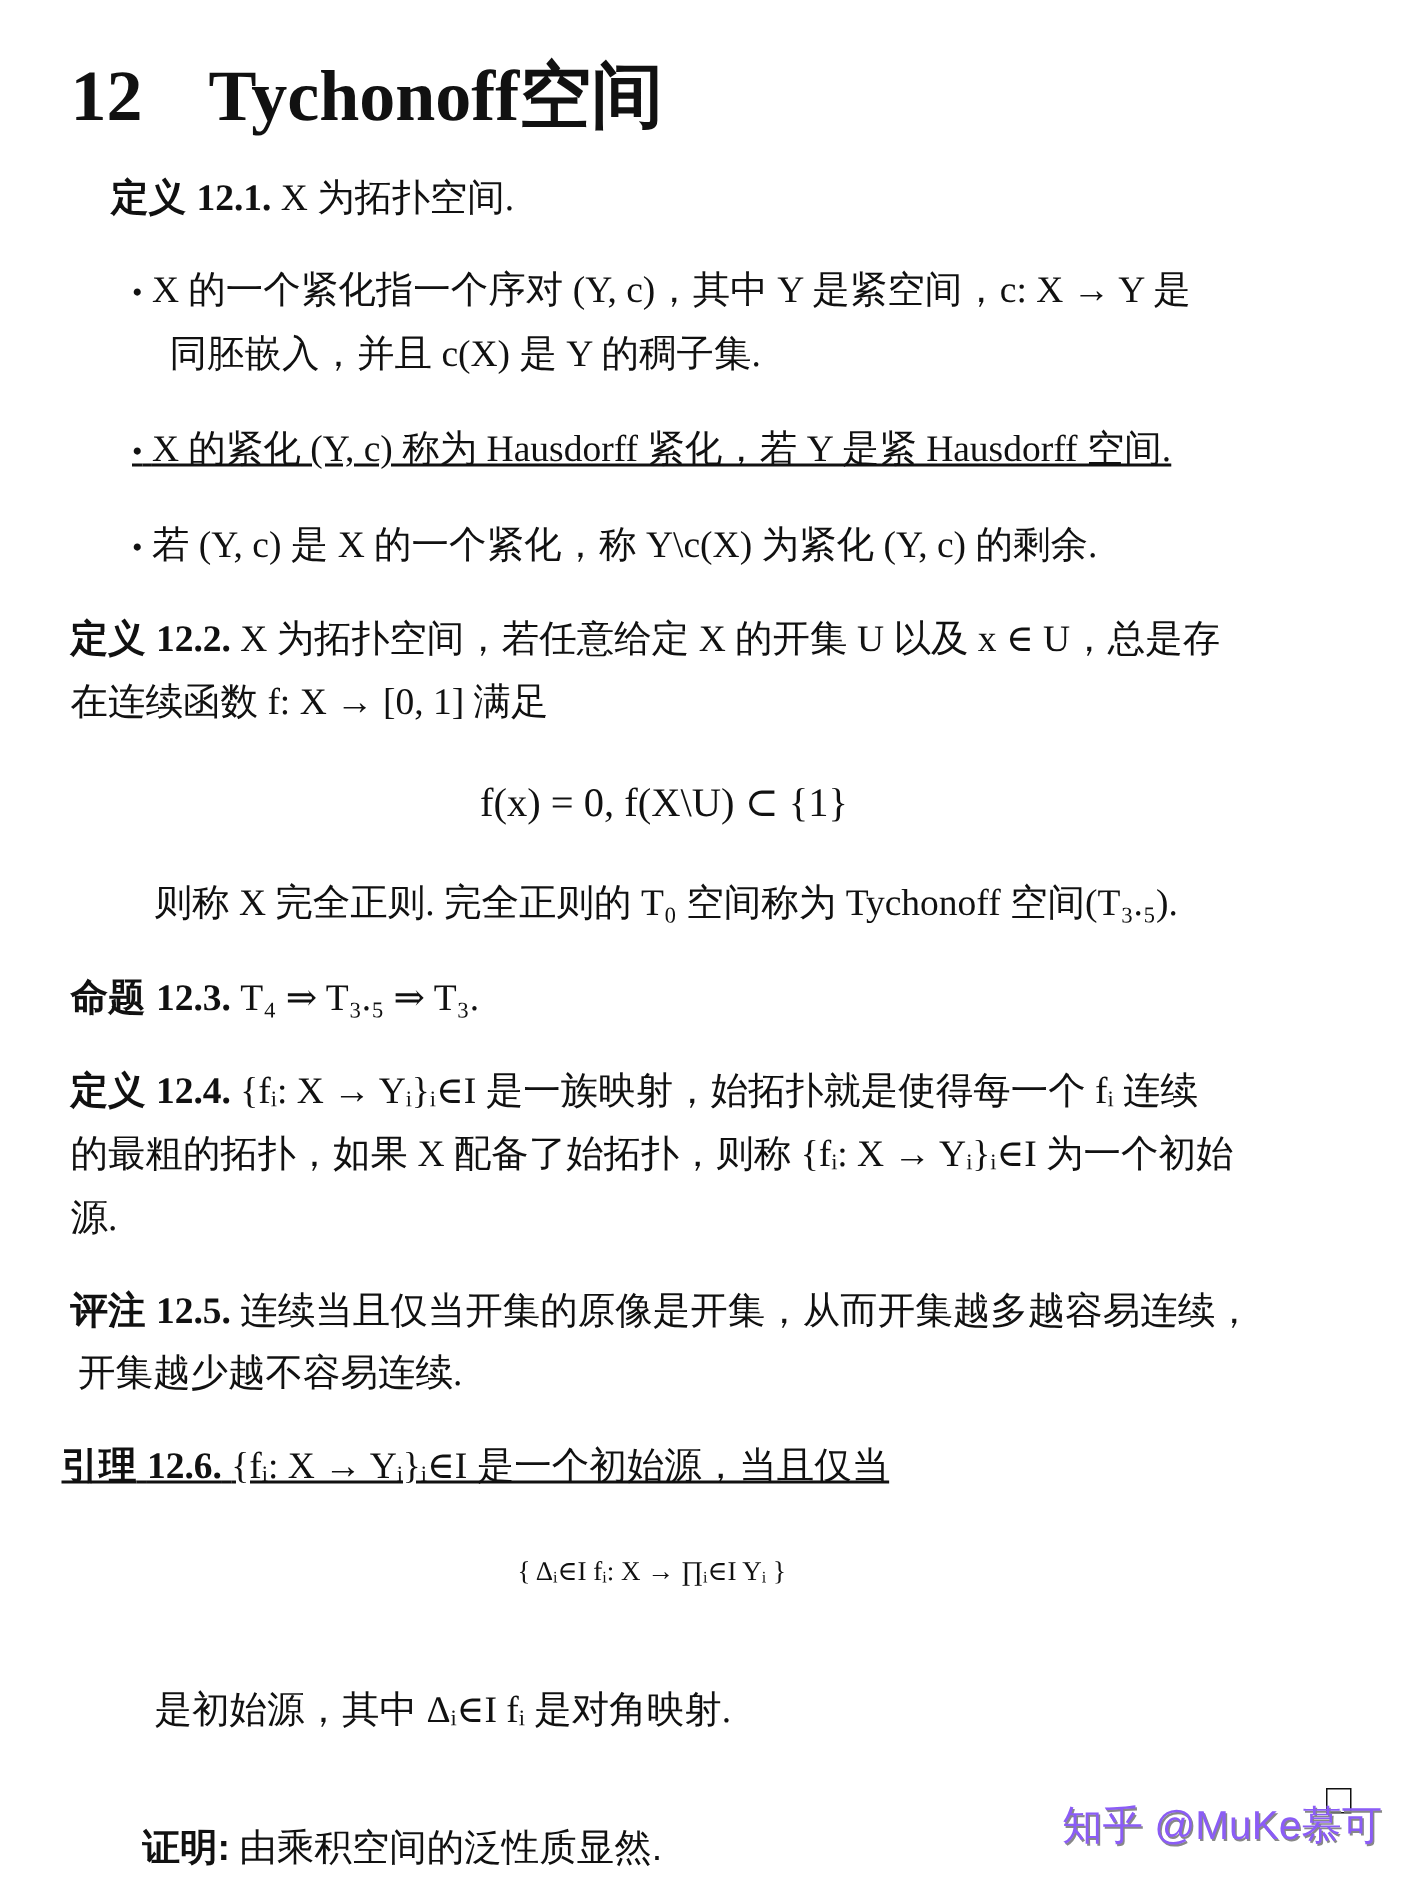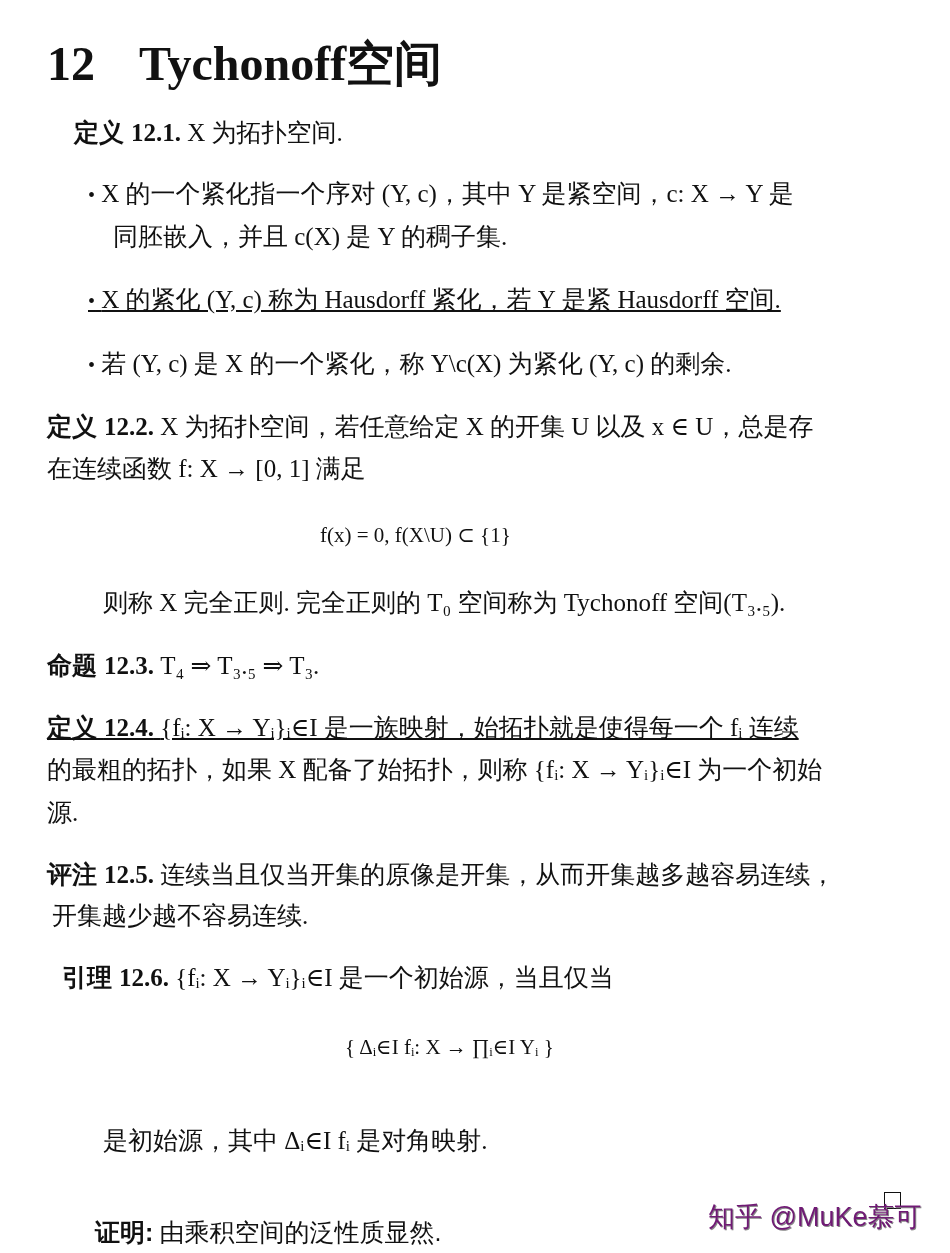--- a/index.html
+++ b/index.html
@@ -5,21 +5,21 @@
   html, body { margin:0; padding:0; background:#ffffff; }
   body { width:950px; height:1253px; position:relative; overflow:hidden; color:#111;
          font-family:"Liberation Serif","DejaVu Serif",serif; }
   .abs { position:absolute; white-space:nowrap; }
   .sec { left:47px; top:32px; font-size:48px; font-weight:bold; }
   .sec .num { margin-right:44px; }
   .txt { font-size:25px; line-height:30px; }
   .lbl { font-weight:bold; font-family:"Liberation Sans","DejaVu Sans",sans-serif; }
   .lbl .n { font-family:"Liberation Serif",serif; }
   .bullet { font-size:20px; }
-  .wm { font-family:"Liberation Sans","DejaVu Sans",sans-serif; color:#701a75; font-size:27px;
+  .wm { font-family:"Liberation Sans","DejaVu Sans",sans-serif; color:#8b5cf6; font-size:27px;
         text-shadow:1px 1px 0 #888; }
   .qed { width:15px; height:15px; border:1.5px solid #111; }
 </style>
 </head>
 <body>
 
 <div class="abs sec">
   <span class="num">12</span><span>Tychonoff空间</span>
 </div>
 
@@ -38,46 +38,46 @@
 </div>
 <div class="abs txt" style="left:88px;top:349px;font-family:Liberation Serif, serif;">
   <span class="bullet">•</span> <span>若 (Y, c) 是 X 的一个紧化，称 Y\c(X) 为紧化 (Y, c) 的剩余.</span>
 </div>
 
 <div class="abs txt" style="left:47px;top:411px;">
   <span class="lbl"><span>定义</span> <span class="n">12.2.</span></span>
   <span>X 为拓扑空间，若任意给定 X 的开集 U 以及 x ∈ U，总是存</span>
 </div>
 <div class="abs txt" style="left:47px;top:454px;text-align:right;">在连续函数 f: X → [0, 1] 满足</div>
-<div class="abs txt" style="left:320px;top:520px;font-size:21px;">f(x) = 0,    f(X\U) ⊂ {1}</div>
+<div class="abs txt" style="left:320px;top:520px;font-size:27px;">f(x) = 0,    f(X\U) ⊂ {1}</div>
 <div class="abs txt" style="left:103px;top:588px;">则称 X 完全正则. 完全正则的 T₀ 空间称为 Tychonoff 空间(T₃.₅).</div>
 
 <div class="abs txt" style="left:47px;top:650px;">
   <span class="lbl"><span>命题</span> <span class="n">12.3.</span></span>
   <span>T₄ ⇒ T₃.₅ ⇒ T₃.</span>
 </div>
 
-<div class="abs txt" style="left:47px;top:712px;text-decoration:underline;">
+<div class="abs txt" style="left:47px;top:712px;">
   <span class="lbl"><span>定义</span> <span class="n">12.4.</span></span>
   <span>{fᵢ: X → Yᵢ}ᵢ∈I 是一族映射，始拓扑就是使得每一个 fᵢ 连续</span>
 </div>
 <div class="abs txt" style="left:47px;top:755px;">的最粗的拓扑，如果 X 配备了始拓扑，则称 {fᵢ: X → Yᵢ}ᵢ∈I 为一个初始</div>
 <div class="abs txt" style="left:47px;top:798px;">源.</div>
 
 <div class="abs txt" style="left:47px;top:859px;">
   <span class="lbl"><span>评注</span> <span class="n">12.5.</span></span>
   <span>连续当且仅当开集的原像是开集，从而开集越多越容易连续，</span>
 </div>
 <div class="abs txt" style="left:52px;top:901px;">开集越少越不容易连续.</div>
 
-<div class="abs txt" style="left:62px;top:962px;">
+<div class="abs txt" style="left:41px;top:962px;text-decoration:underline;">
   <span class="lbl"><span>引理</span> <span class="n">12.6.</span></span>
   <span>{fᵢ: X → Yᵢ}ᵢ∈I 是一个初始源，当且仅当</span>
 </div>
-<div class="abs txt" style="left:345px;top:1032px;font-size:21px;">{ Δᵢ∈I fᵢ: X → ∏ᵢ∈I Yᵢ }</div>
+<div class="abs txt" style="left:345px;top:1032px;font-size:18px;">{ Δᵢ∈I fᵢ: X → ∏ᵢ∈I Yᵢ }</div>
 <div class="abs txt" style="left:103px;top:1126px;">是初始源，其中 Δᵢ∈I fᵢ 是对角映射.</div>
 
 <div class="abs txt" style="left:47px;top:1217px;margin-left:48px;">
   <span class="lbl">证明:</span>
   <span style="font-family:'Liberation Sans',sans-serif;">由乘积空间的泛性质显然.</span>
 </div>
 <div class="abs qed" style="left:884px;top:1192px;"></div>
 
 <div class="abs wm" style="left:708px;top:1199px;">知乎 @MuKe慕可</div>
 

